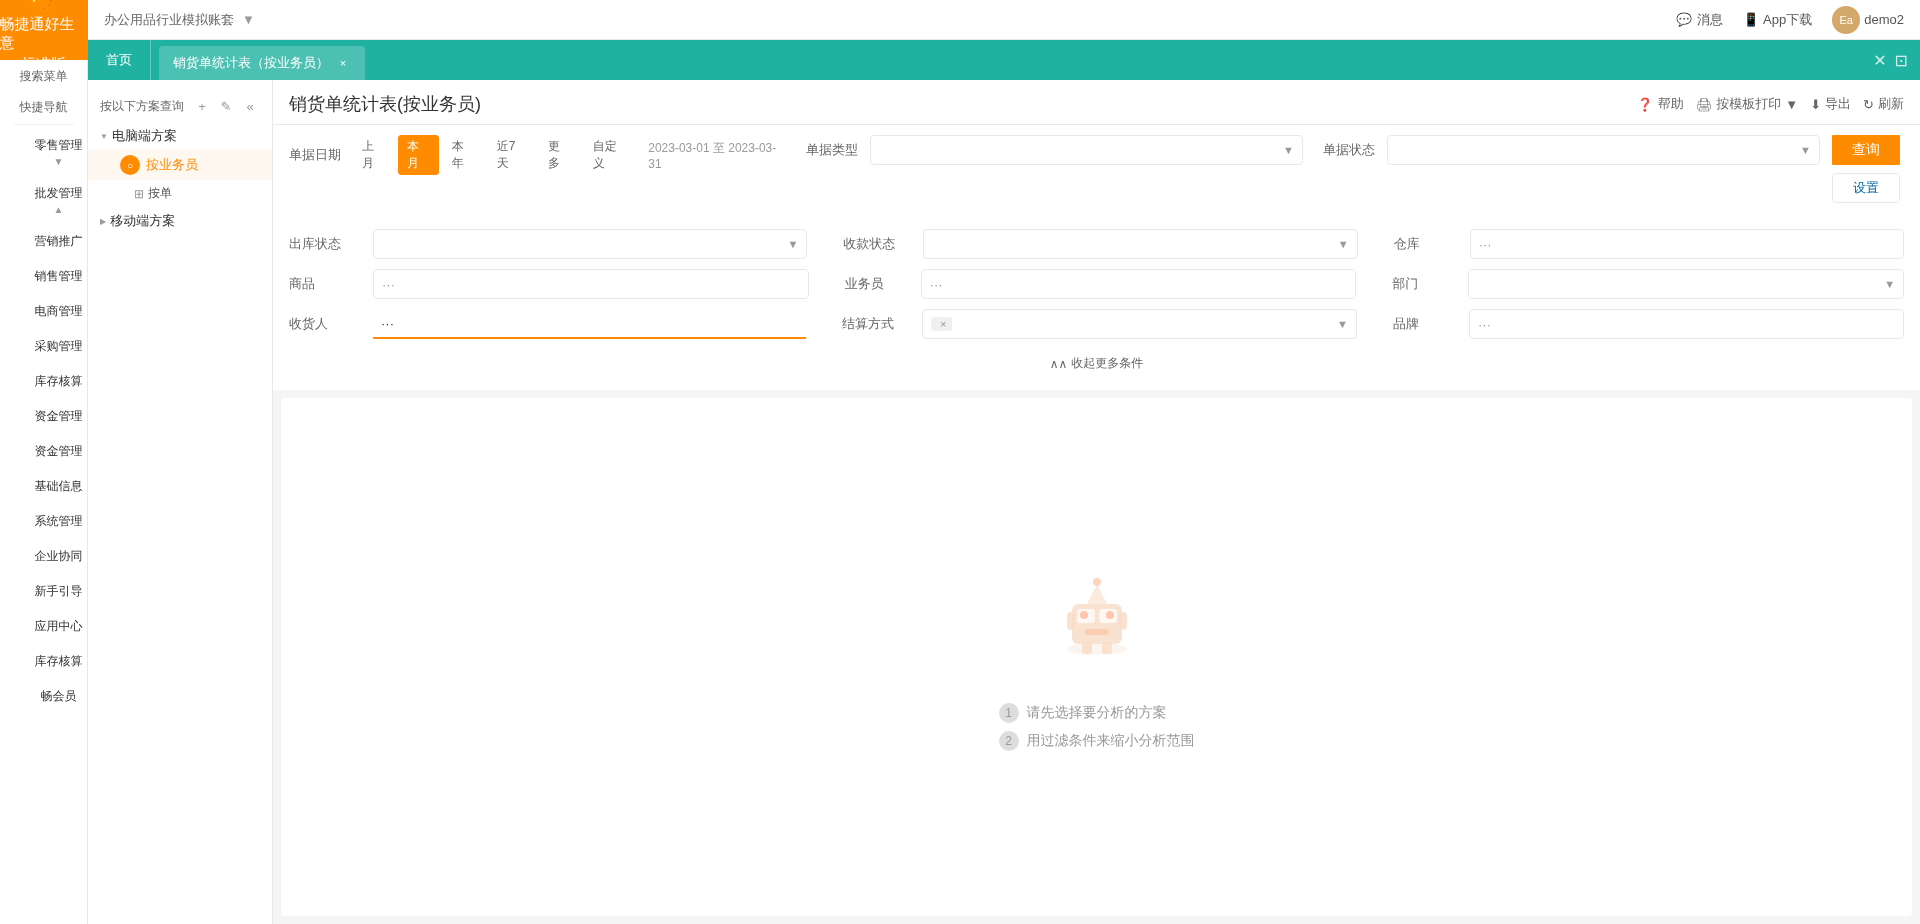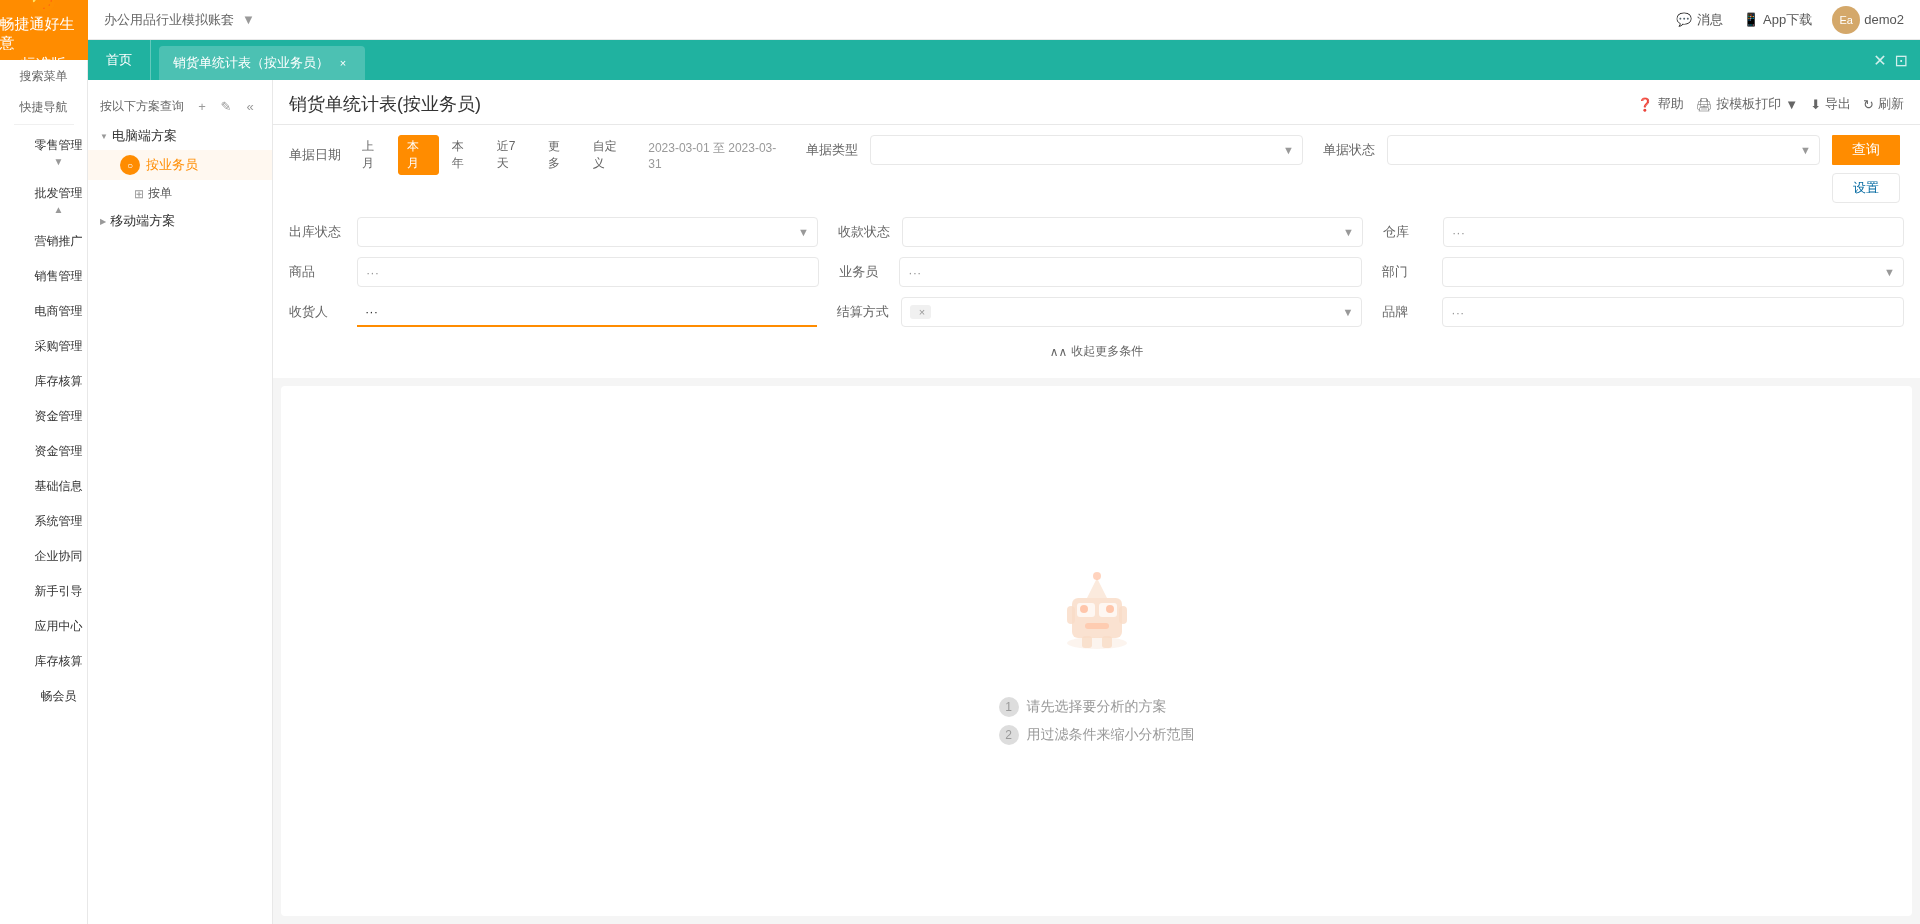--- a/index.html
+++ b/index.html
@@ -58,21 +58,21 @@
 
     
     .page-header { background: #fff; padding: 12px 16px 0; border-bottom: 1px solid #e8e8e8; }
     .page-title-row { display: flex; align-items: center; justify-content: space-between; margin-bottom: 8px; }
     .page-title { font-size: 18px; color: #333; font-weight: 500; }
     .page-header-actions { display: flex; align-items: center; gap: 12px; font-size: 13px; color: #666; }
     .page-header-action { display: flex; align-items: center; gap: 4px; cursor: pointer; }
 
     
     .filter-area { background: #fff; padding: 10px 16px; }
-    .filter-row { display: flex; align-items: center; gap: 12px; margin-bottom: 10px; }
+    .filter-row { display: flex; align-items: center; gap: 28px; margin-bottom: 10px; }
     .filter-label { color: #666; font-size: 13px; white-space: nowrap; min-width: 56px; }
     .filter-date-buttons { display: flex; align-items: center; gap: 4px; }
     .date-btn { padding: 2px 8px; border-radius: 3px; font-size: 12px; color: #666; cursor: pointer; border: 1px solid transparent; }
     .date-btn.active { background: #ff8c00; color: #fff; border-color: #ff8c00; }
     .date-range { font-size: 12px; color: #999; margin-left: 4px; }
     .filter-select { flex: 1; border: 1px solid #e8e8e8; border-radius: 4px; padding: 5px 8px; font-size: 13px; color: #333; display: flex; align-items: center; justify-content: space-between; cursor: pointer; min-height: 30px; }
     .filter-select .placeholder { color: #999; }
     .filter-select .chevron { color: #999; font-size: 11px; }
     .tag-x { background: #f0f0f0; border-radius: 3px; padding: 1px 6px; font-size: 12px; color: #666; display: flex; align-items: center; gap: 3px; }
     .tag-x-btn { cursor: pointer; color: #999; font-size: 11px; }
@@ -258,21 +258,21 @@
               <div class="page-header-action">
                 <span>↻</span>
                 <span>刷新</span>
               </div>
             </div>
           </div>
         </div>
 
         <div class="filter-area">
 
-          <div style="display:flex; align-items:flex-start; gap:0; margin-bottom:14px;">
+          <div style="display:flex; align-items:flex-start; gap:0; margin-bottom:26px;">
             <div style="flex:1; display:flex; align-items:center; gap:8px;">
               <span class="filter-label">单据日期</span>
               <div class="filter-date-buttons">
                 <div class="date-btn">上月</div>
                 <div class="date-btn active">本月</div>
                 <div class="date-btn">本年</div>
                 <div class="date-btn">近7天</div>
                 <div class="date-btn">更多</div>
                 <div class="date-btn">自定义</div>
               </div>

